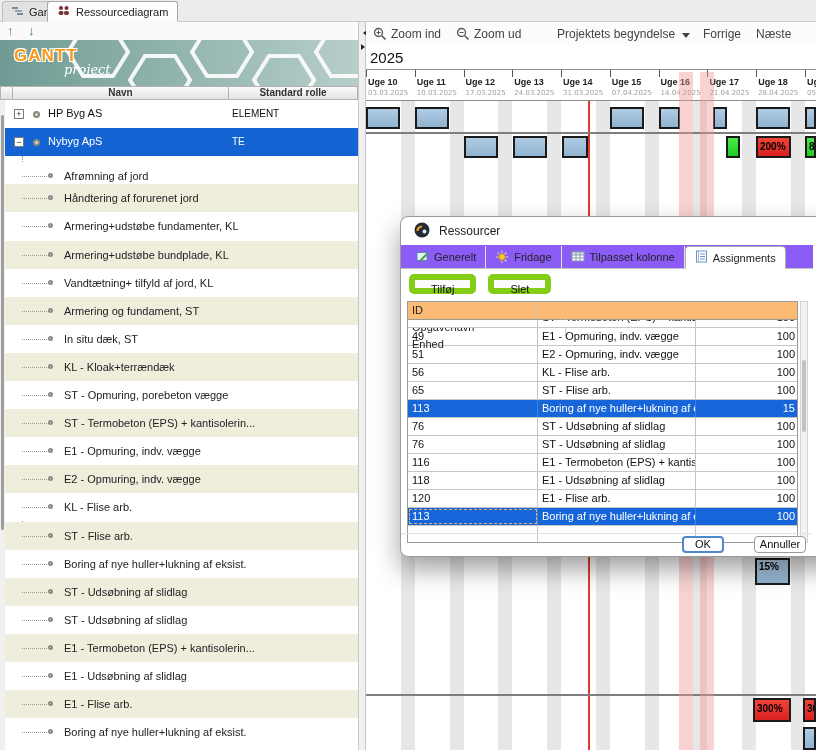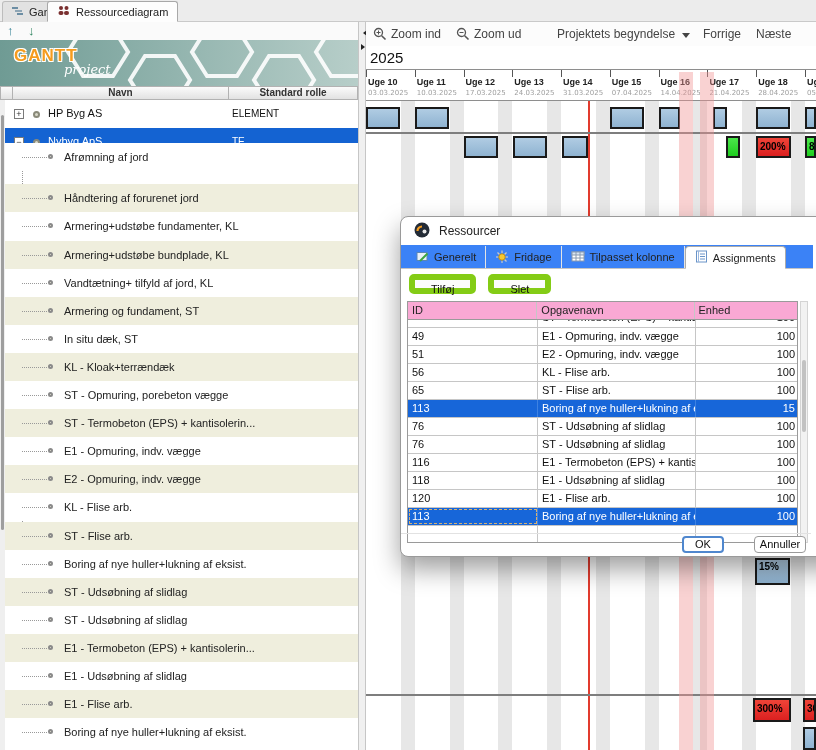--- a/index.html
+++ b/index.html
@@ -75,29 +75,29 @@
   .bar.red{background:linear-gradient(180deg,#EF4438,#DB2020);}
   .bar span{display:block;padding-left:2px;line-height:17px;white-space:nowrap;}
   .bar.ltop span{line-height:11px;padding-top:1px;}
 
   
   #dialog{position:absolute;left:400px;top:216px;width:487px;height:341px;background:#fff;border:1px solid #9A9A9A;
           border-radius:8px;box-shadow:0 12px 26px rgba(0,0,0,.38);z-index:50;text-decoration:underline;}
   #dlg-title-label{position:absolute;left:38px;top:7px;font-size:12px;color:#222;}
   #dlg-icon{position:absolute;left:13px;top:5px;}
   #dlg-close{position:absolute;right:12px;top:5px;font-size:13px;color:#333;cursor:default;}
-  #dlg-tabs{position:absolute;left:0;top:28px;width:412px;height:24px;background:#3b82f6;border-bottom:1px solid #C4C4C4;
+  #dlg-tabs{position:absolute;left:0;top:28px;width:412px;height:24px;background:#8b5cf6;border-bottom:1px solid #C4C4C4;
             display:flex;align-items:flex-end;padding-left:6px;}
   .dtab{display:flex;align-items:center;gap:5px;font-size:11px;color:#222;padding:0 9px;height:22px;border-right:1px solid #E4E4E4;}
   .dtab.active{background:#fff;border:1px solid #ABABAB;border-bottom:1px solid #fff;border-radius:4px 4px 0 0;margin-bottom:-1px;height:23px;}
   #dlg-btns{position:absolute;left:8px;top:57px;display:flex;gap:12px;}
   .mini-btn{min-width:58px;height:20px;border:6px solid #84cc16;border-radius:5px;background:#FCFCFC;font-size:11px;
             line-height:18px;text-align:left;padding:0 16px;color:#111;}
   #assign-table{position:absolute;left:6px;top:84px;width:391px;height:242px;border:1px solid #9A9A9A;background:#fff;overflow:hidden;}
-  .ahead{display:flex;height:18px;border-bottom:1px solid #9A9A9A;background:#f9a8d4;}
+  .ahead{display:flex;height:18px;border-bottom:1px solid #9A9A9A;background:#fdba74;flex-direction:column;}
   .hcell2{font-size:11px;color:#222;line-height:17px;padding-left:4px;border-right:1px solid #C6C6C6;}
   .hid{width:130px;} .htask{width:158px;} .hunit{width:103px;border-right:none;}
   #partial-row{height:8px;overflow:hidden;position:relative;border-bottom:1px solid #C6C6C6;}
   #partial-row .arow{position:absolute;top:-11px;left:0;border-bottom:none;}
   .arow{display:flex;height:18px;border-bottom:1px solid #C6C6C6;background:#fff;width:391px;}
   .acell{font-size:11px;color:#111;line-height:17px;padding-left:4px;border-right:1px solid #C6C6C6;white-space:nowrap;overflow:hidden;}
   .aid{width:130px;} .atask{width:158px;} .aunit{width:103px;text-align:right;padding-right:4px;border-right:none;}
   .arow.sel{background:#1766D9;}
   .arow.sel .acell{color:#fff;border-right-color:#3E82E2;}
   .aid.focused{outline:1px dashed #D8B070;outline-offset:-2px;}
@@ -175,21 +175,21 @@
           <div class="resdot"></div>
           <div class="pname">HP Byg AS</div>
           <div class="prole">ELEMENT</div>
         </div>
         <div class="trow selected" style="top: 28.1px; height: 28.1px;">
           <div class="expander">−</div>
           <div class="resdot"></div>
           <div class="pname">Nybyg ApS</div>
           <div class="prole">TE</div>
         </div>
-        <div class="trow" style="top: 43px; height: 28.1px;">
+        <div class="trow" style="top: 62px; height: 28.1px;">
           <div class="stub"></div>
           <div class="bullet"></div>
           <div class="cname">Afrømning af jord</div>
         </div>
         <div class="trow beige" style="top: 84.3px; height: 28.1px;">
           <div class="stub"></div>
           <div class="bullet"></div>
           <div class="cname">Håndtering af forurenet jord</div>
         </div>
         <div class="trow" style="top: 112.4px; height: 28.1px;">

